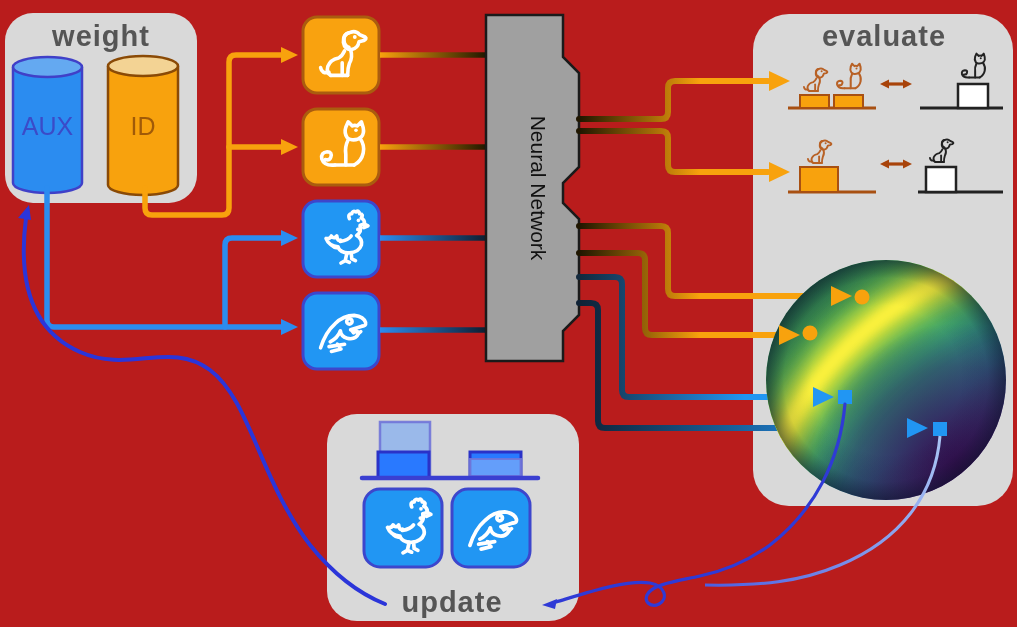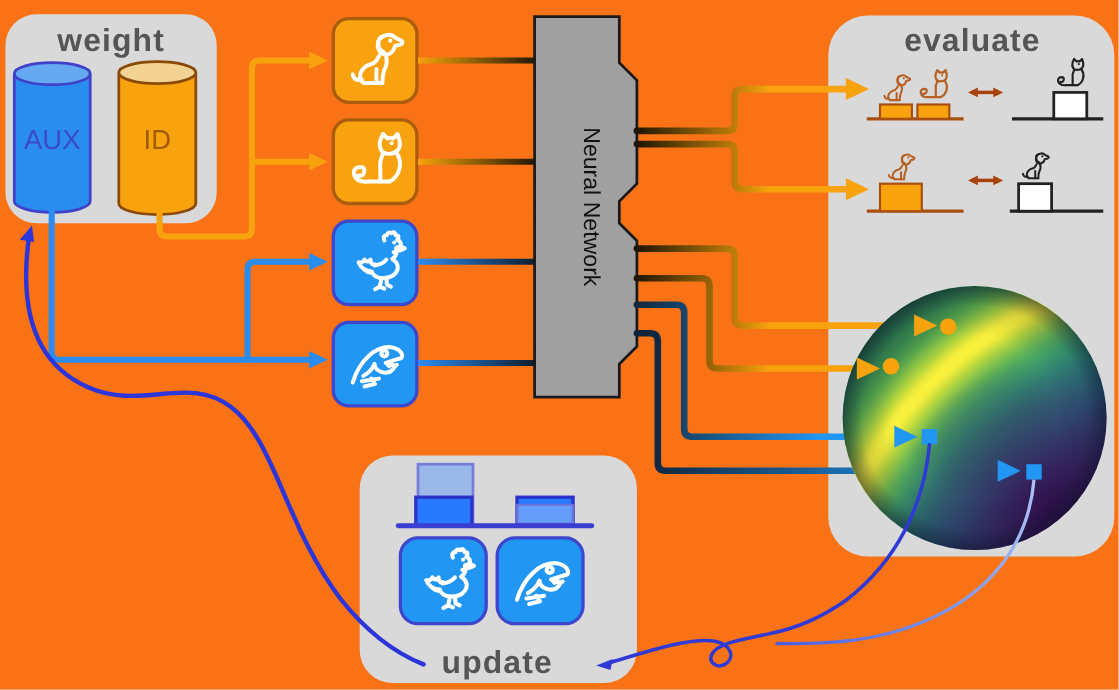--- a/index.html
+++ b/index.html
@@ -1,16 +1,16 @@
 <!DOCTYPE html>
 <html><head>
 <meta charset="utf-8">
 <style>
   html,body{margin:0;padding:0;background:#ffffff;}
-  .stage{width:1017px;height:627px;position:relative;font-family:"Liberation Sans",sans-serif;background:#f97316;overflow:hidden;}
+  .stage{width:1017px;height:627px;position:relative;font-family:"Liberation Sans",sans-serif;background:#b91c1c;overflow:hidden;}
   svg{display:block;}
   text{font-family:"Liberation Sans","DejaVu Sans",sans-serif;}
   .panel-title{font-weight:bold;fill:#555555;font-size:29px;letter-spacing:1px;}
   .cyl-label-aux{fill:#3b4bc8;font-size:25px;}
   .cyl-label-id{fill:#a05a08;font-size:25px;}
   .nn-label{fill:#111;font-size:21px;}
 </style>
 </head>
 <body>
 

